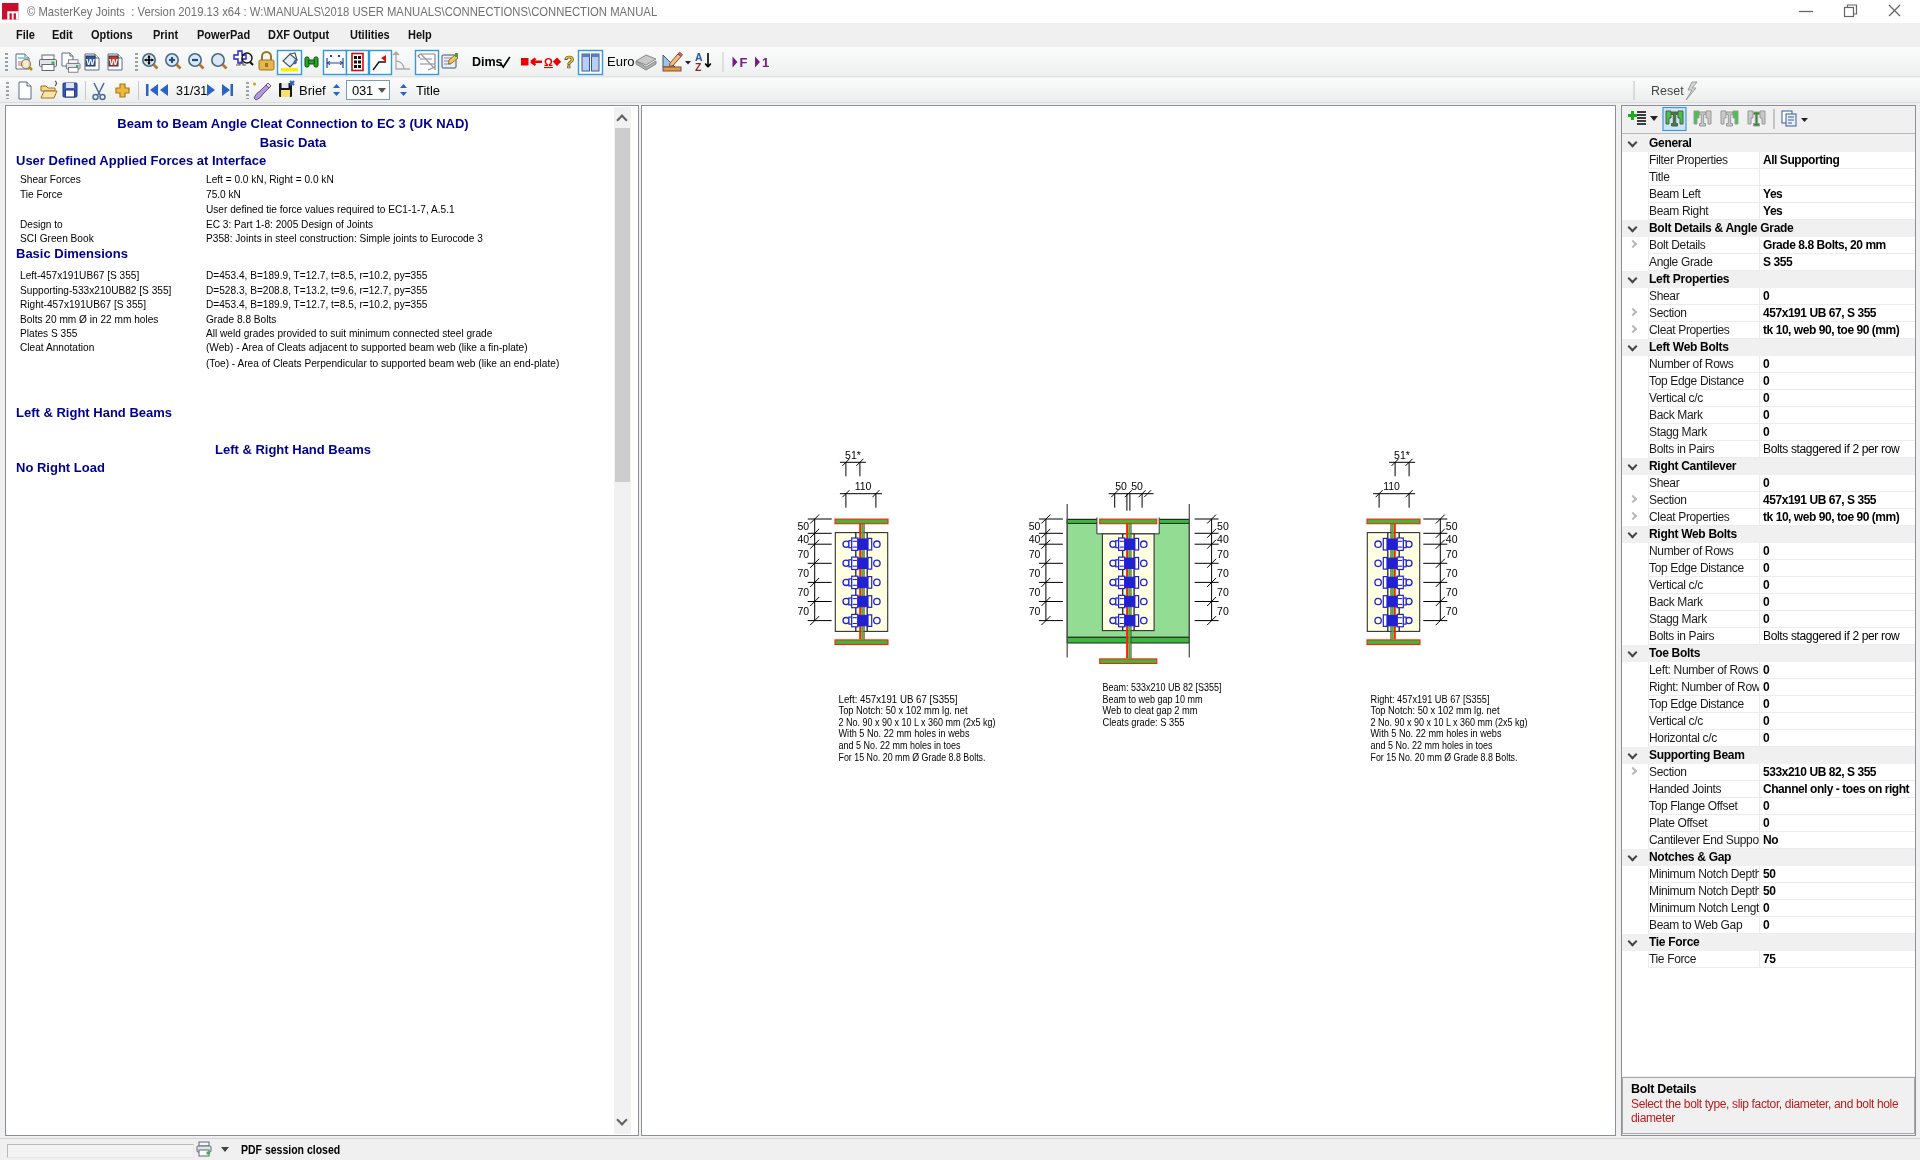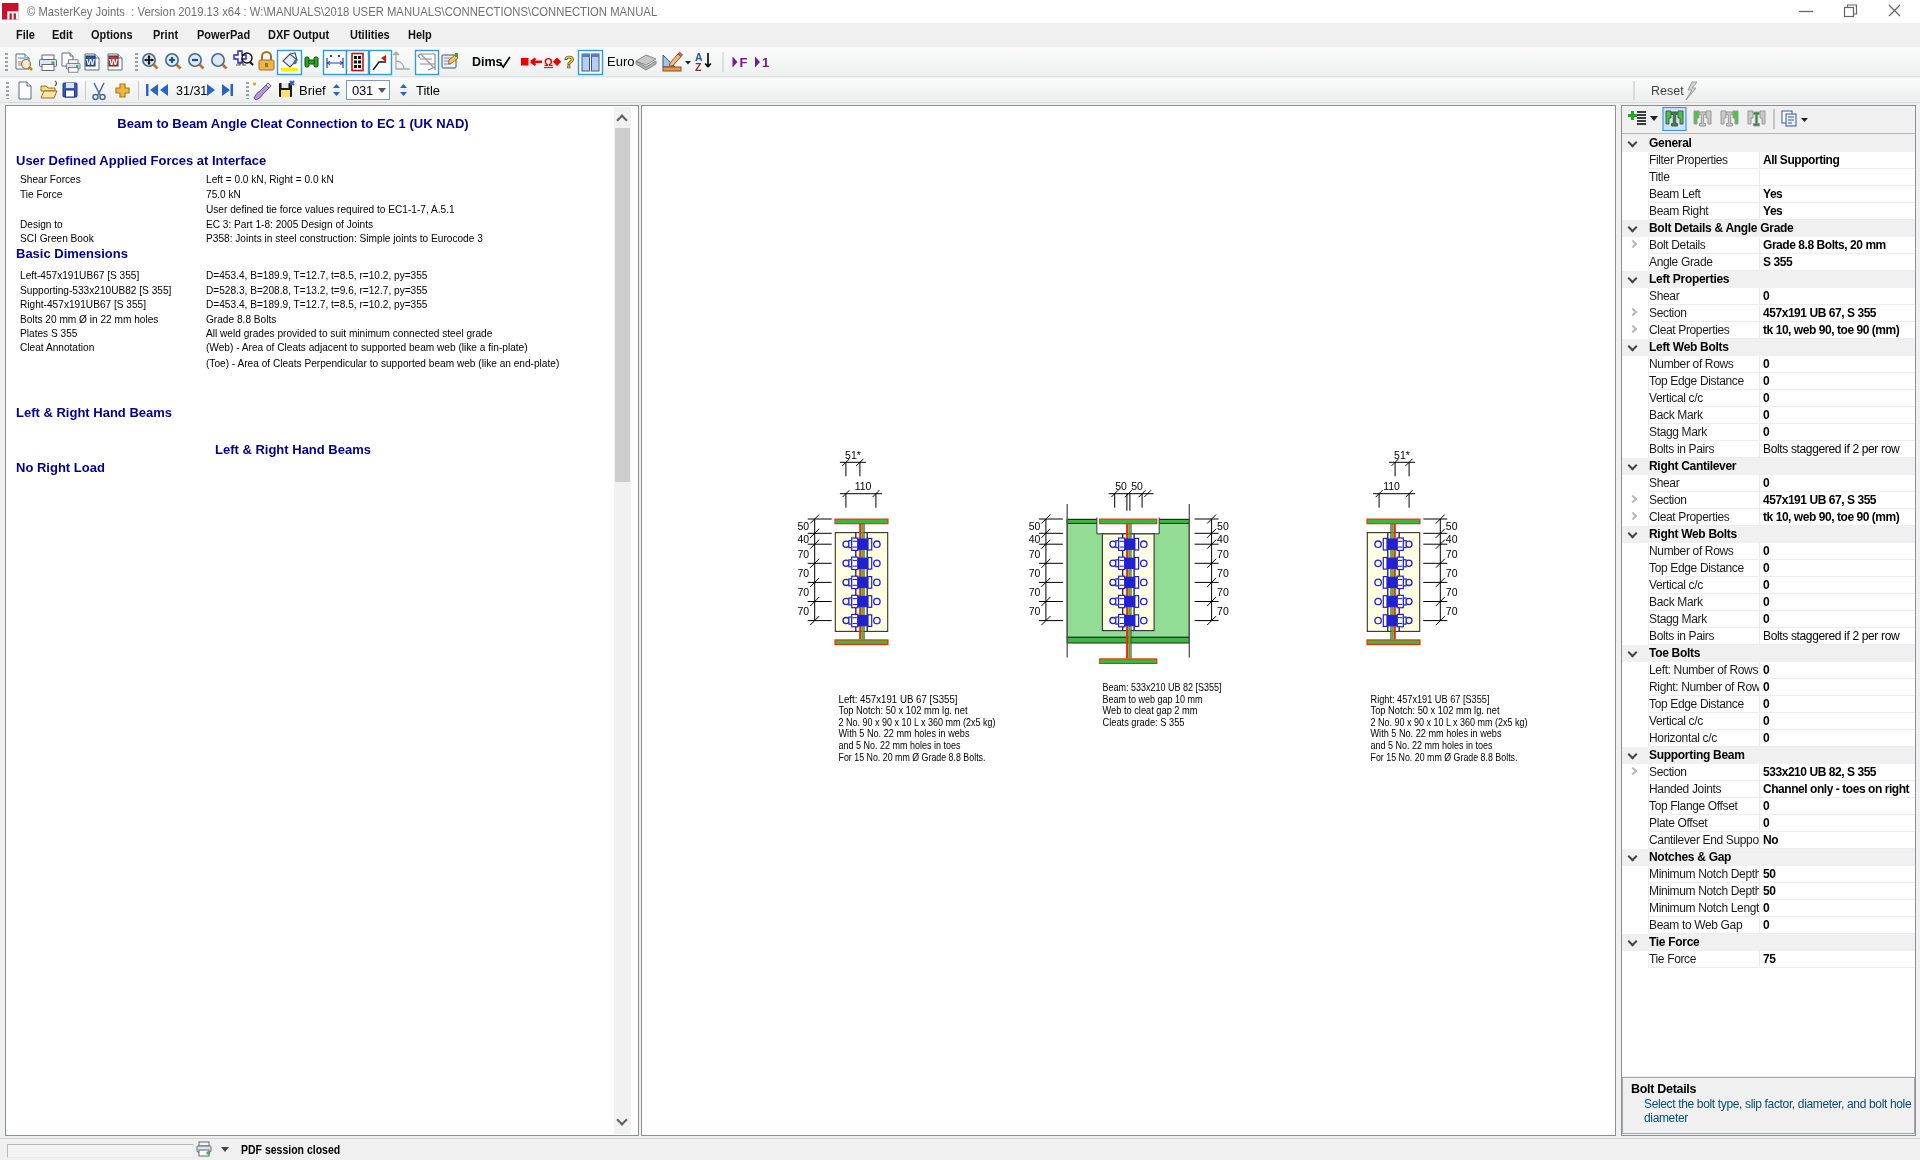--- a/index.html
+++ b/index.html
@@ -258,21 +258,22 @@
       <path d="M1692 4 l-4 8 h4 l-6 10 10-12 h-4 l5-6 z" fill="#d8d8d8" stroke="#999" stroke-width="1"></path>
     </svg>
     <div class="abs" style="left:346px;top:2px;width:44px;height:20px;background:#fff;border:1px solid #7a9ac0"></div>
     <span class="ttxt" style="left:352px;top:5px;font-size:13px">031</span>
     <svg class="abs" style="left:374px;top:2px" width="16" height="20">
       <path d="M4 8 l4 5 4-5 z" fill="#555"></path>
     </svg>
   </div>
 <div class="panel" id="docpanel">
     <div id="doc">
-      <div class="dcwrap" style="top:6.9px"><span class="dh" style="position:static;font-size:13px">Beam to Beam Angle Cleat Connection to EC 1 (UK NAD)</span></div>
+      <div class="dcwrap" style="top:6.9px"><span class="dh" style="position:static;font-size:13px">Beam to Beam Angle Cleat Connection to EC 3 (UK NAD)</span></div>
+      <div class="dcwrap" style="top:26.4px"><span class="dh" style="position:static;font-size:13px">Basic Data</span></div>
       <div class="dh" style="left:9px;top:45.8px">User Defined Applied Forces at Interface</div>
       <div class="dl" style="left:13px;top:65.8px">Shear Forces</div>
       <div class="dl" style="left:199px;top:65.8px">Left = 0.0 kN, Right = 0.0 kN</div>
       <div class="dl" style="left:13px;top:80.5px">Tie Force</div>
       <div class="dl" style="left:199px;top:80.5px">75.0 kN</div>
       <div class="dl" style="left:199px;top:95.8px">User defined tie force values required to EC1-1-7, A.5.1</div>
       <div class="dl" style="left:13px;top:110.8px">Design to</div>
       <div class="dl" style="left:199px;top:110.8px">EC 3: Part 1-8: 2005 Design of Joints</div>
       <div class="dl" style="left:13px;top:125.4px">SCI Green Book</div>
       <div class="dl" style="left:199px;top:125.4px">P358: Joints in steel construction: Simple joints to Eurocode 3</div>
@@ -938,21 +939,21 @@
       <div class="prow" style="top:816px">
         <span class="pname">Tie Force</span>
         <span class="pval">75</span>
         <div class="vline"></div>
         <div class="gutline"></div>
         <div class="rline"></div>
       </div>
     </div>
     <div id="pgdesc">
 <div style="position:absolute;left:8px;top:4px;font-size:12.5px;font-weight:bold;color:#000;letter-spacing:-0.3px">Bolt Details</div>
-<div style="position:absolute;left:21px;top:20px;font-size:12px;color:#0c4a6e;letter-spacing:-0.35px;line-height:13.5px;width:276px">Select the bolt type, slip factor, diameter, and bolt hole diameter</div>
+<div style="position:absolute;left:8px;top:20px;font-size:12px;color:#b91c1c;letter-spacing:-0.35px;line-height:13.5px;width:276px">Select the bolt type, slip factor, diameter, and bolt hole diameter</div>
 </div>
   </div>
 <div id="statusbar">
 <div id="sbox"></div>
 <svg class="abs" style="left:196px;top:2px" width="46" height="18">
  <rect x="3" y="1" width="10" height="4" fill="#f5f5f5" stroke="#667"></rect>
  <rect x="1" y="5" width="14" height="6" rx="1" fill="#dfe3ea" stroke="#667"></rect>
  <rect x="3" y="9" width="10" height="6" fill="#fff" stroke="#667"></rect>
  <rect x="10.5" y="10.5" width="3.5" height="3" fill="#39b54a"></rect>
  <path d="M25 6 l4 5 4-5 z" fill="#444"></path>

